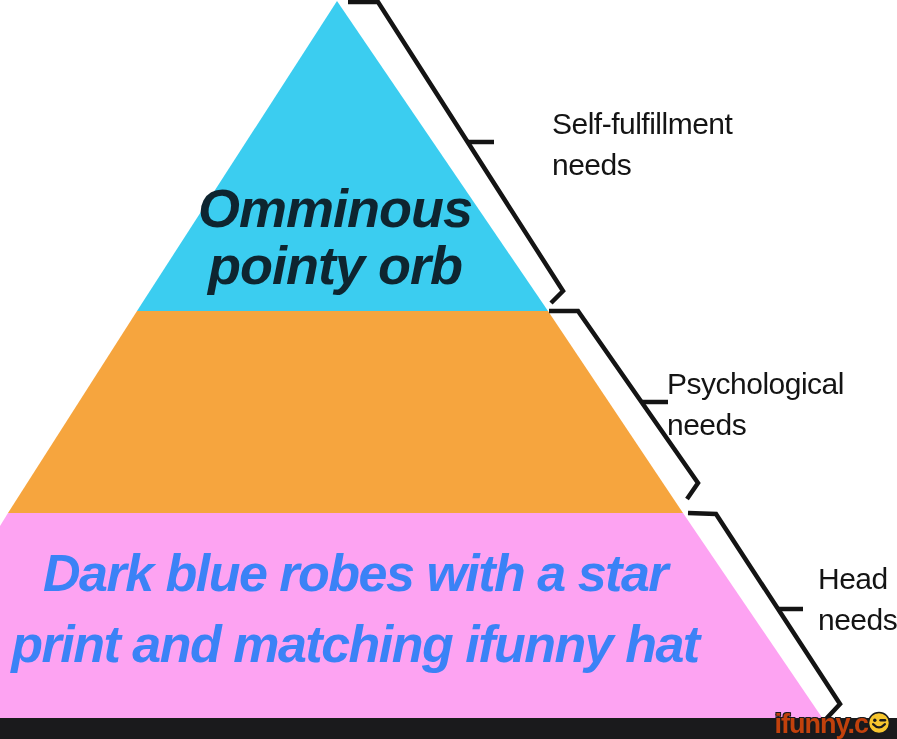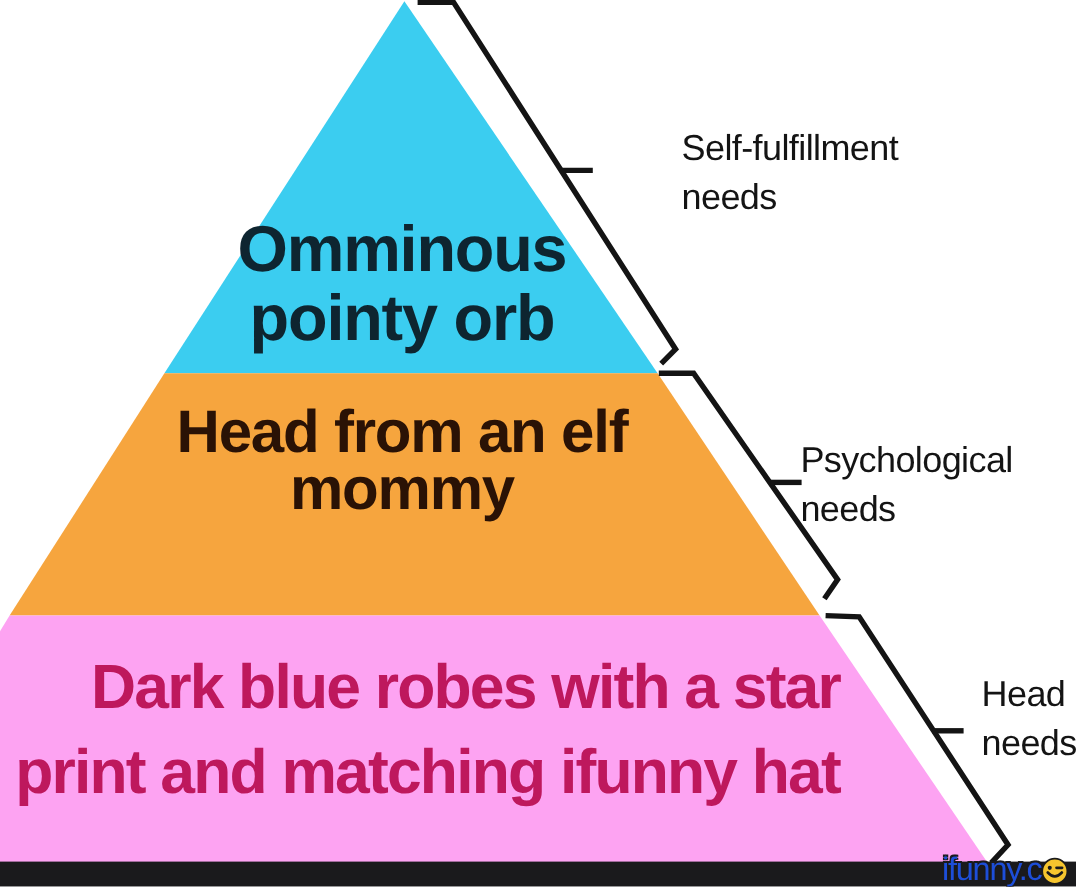--- a/index.html
+++ b/index.html
@@ -2,36 +2,36 @@
 <html><head>
 <meta charset="utf-8">
 <style>
   html,body { margin:0; padding:0; background:#ffffff; }
   .stage {
     position:relative; width:897px; height:739px; background:#ffffff;
     overflow:hidden; font-family:"Liberation Sans", sans-serif;
   }
   .pyramid-svg { position:absolute; left:0; top:0; }
 
-  .level-text { position:absolute; text-align:center; font-weight:600; }
+  .level-text { position:absolute; text-align:center; font-weight:600;font-style:italic; }
   .level-text div { white-space:nowrap; }
   .top-text    { left:115px; top:180px; width:440px; font-size:54px; line-height:57px; color:#0e2530; letter-spacing:-1px; }
   .mid-text    { left:85px;  top:337px; width:500px; font-size:50px; line-height:47px; color:#2a1205; letter-spacing:-1px; }
-  .bottom-text { left:10px;  top:538px; width:690px; font-size:52px; line-height:71px; color:#be185d; letter-spacing:-1.5px;text-align:right; }
+  .bottom-text { left:10px;  top:538px; width:690px; font-size:52px; line-height:71px; color:#3b82f6; letter-spacing:-1.5px; }
 
   .need-label { position:absolute; font-size:30px; line-height:41px; color:#141414; letter-spacing:-0.5px; font-weight:400; }
   .need-label div { white-space:nowrap; }
-  .label-self  { left:568px; top:103px; }
+  .label-self  { left:552px; top:103px; }
   .label-psych { left:667px; top:363px; }
   .label-basic { left:818px; top:558px; }
 
   .bottom-bar { position:absolute; left:0; bottom:0; width:897px; height:21px; background:#1a1a1c; }
   .watermark {
-    position:absolute; right:6px; bottom:1px; display:flex; align-items:flex-end;
-    font-size:27px; font-weight:normal; color:#1d4ed8; line-height:1;
+    position:absolute; right:6px; bottom:1px; display:flex; align-items:flex-start;
+    font-size:27px; font-weight:bold; color:#c2410c; line-height:1;
     text-shadow:-1px -1px 0 #1a1a1c, 1px -1px 0 #1a1a1c, -1px 1px 0 #1a1a1c, 1px 1px 0 #1a1a1c;
     letter-spacing:-1px;
   }
   .watermark .smiley { margin-left:-1px; display:block; }
 </style>
 </head>
 <body>
 
 <div class="stage">
 
@@ -51,24 +51,20 @@
       <path d="M688,513 L716,514 L840,704 L826,719" stroke="#141414"></path>
       <path d="M777,609 L803,609" stroke="#141414"></path>
     </g>
   </svg>
 
   <div class="level-text top-text">
     <div>Omminous</div>
     <div>pointy orb</div>
   </div>
 
-  <div class="level-text mid-text">
-    <div>Head from an elf</div>
-    <div>mommy</div>
-  </div>
 
   <div class="level-text bottom-text">
     <div>Dark blue robes with a star</div>
     <div>print and matching ifunny hat</div>
   </div>
 
   <div class="need-label label-self">
     <div>Self-fulfillment</div>
     <div>needs</div>
   </div>

